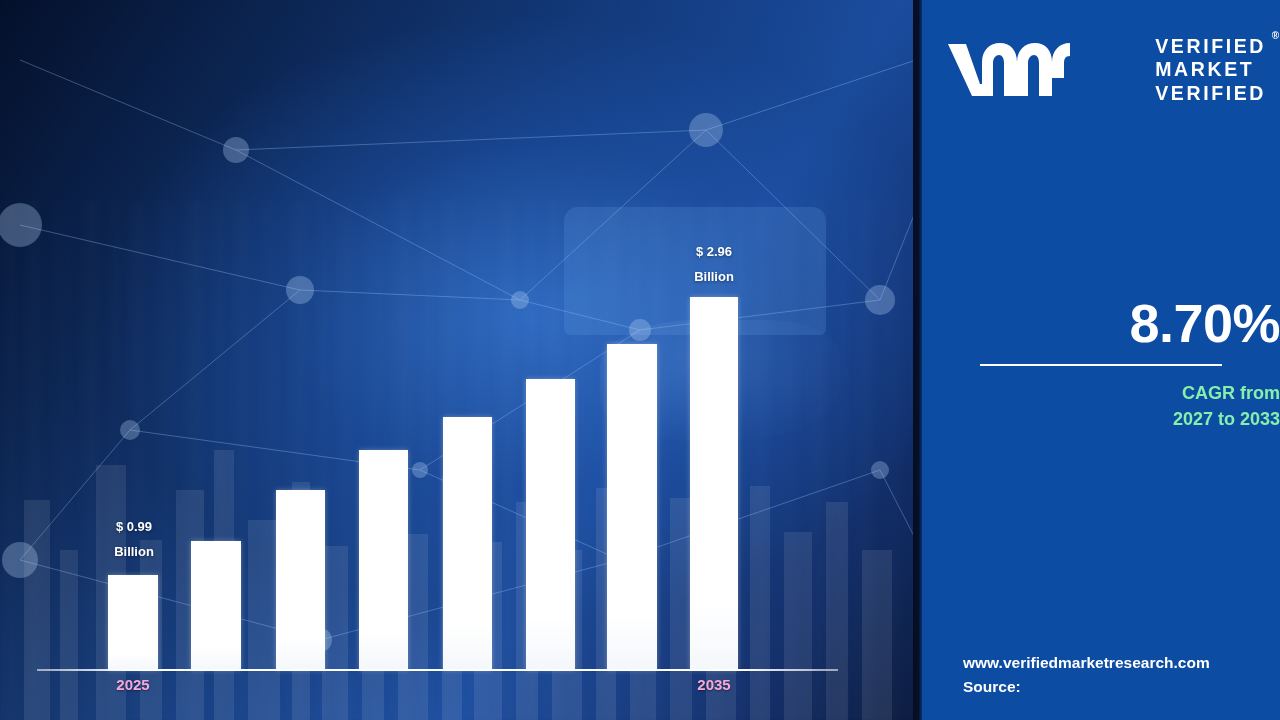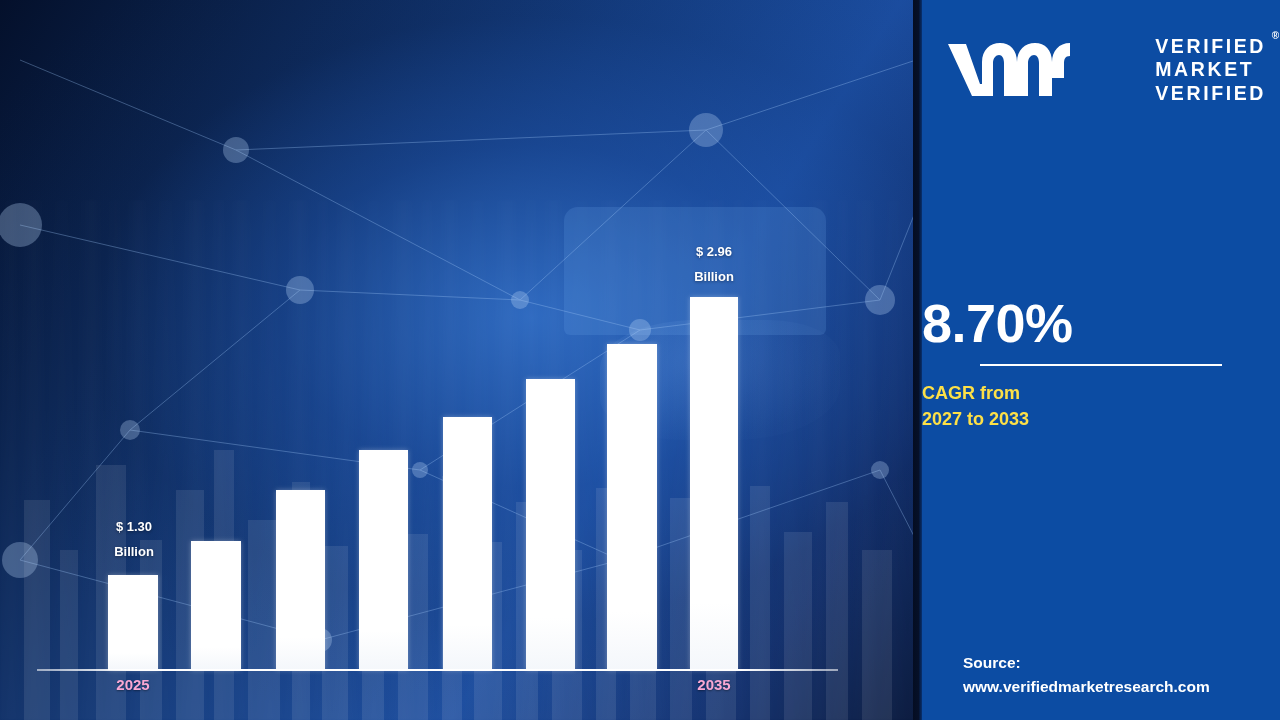--- a/index.html
+++ b/index.html
@@ -128,30 +128,30 @@
   .logo-line {
     color:#ffffff; font-size:19.5px; font-weight:bold;
     letter-spacing:2.6px; line-height:23.5px;
   }
   #logo-reg {
     position:absolute; right:-13px; top:-3px;
     color:#ffffff; font-size:10px; font-weight:bold;
   }
 
   
-  #cagr-block { position:absolute; left:0; top:294px; width:358px; text-align:left; }
+  #cagr-block { position:absolute; left:0; top:294px; width:358px; text-align:right; }
   #cagr-value {
     color:#ffffff; font-size:54px; font-weight:bold; letter-spacing:-0.5px; line-height:58px;
   }
   #cagr-rule {
     margin:12px auto 0 auto; width:242px; height:2px; background:#ffffff;
   }
   #cagr-caption {
     margin-top:14px;
-    color:#fde047; font-size:18px; font-weight:bold; line-height:26px; white-space:pre-line;
+    color:#86efac; font-size:18px; font-weight:bold; line-height:26px; white-space:pre-line;
   }
 
   
   #source-block { position:absolute; left:41px; bottom:21px; width:310px; }
   .source-line { color:#ffffff; font-size:15.5px; font-weight:bold; line-height:24px; }
 </style>
 </head>
 <body>
 
 <div id="canvas">
@@ -238,21 +238,21 @@
       <div class="bar" style="left:191px; top:541px; width:50px; height:129px;"></div>
       <div class="bar" style="left:276px; top:490px; width:49px; height:180px;"></div>
       <div class="bar" style="left:359px; top:450px; width:49px; height:220px;"></div>
       <div class="bar" style="left:443px; top:417px; width:49px; height:253px;"></div>
       <div class="bar" style="left:526px; top:379px; width:49px; height:291px;"></div>
       <div class="bar" style="left:607px; top:344px; width:50px; height:326px;"></div>
       <div class="bar" style="left:690px; top:297px; width:48px; height:373px;"></div>
 
       <div id="axis-line"></div>
 
-      <div class="bar-value-label" style="left:76px; top:514px; width:116px;">$ 1.30
+      <div class="bar-value-label" style="left:76px; top:514px; width:116px;">$ 0.99
 Billion</div>
 
       <div class="bar-value-label" style="left:656px; top:239px; width:116px;">$ 2.96
 Billion</div>
 
       <div class="axis-tick-label" style="left:83px; top:676px; width:100px;">2025</div>
 
       <div class="axis-tick-label" style="left:664px; top:676px; width:100px;">2035</div>
     </div>
   </div>
@@ -281,18 +281,18 @@
     </div>
 
     <div id="cagr-block">
       <div id="cagr-value">8.70%</div>
       <div id="cagr-rule"></div>
       <div id="cagr-caption">CAGR from
 2027 to 2033</div>
     </div>
 
     <div id="source-block">
+      <div class="source-line">www.verifiedmarketresearch.com</div>
       <div class="source-line">Source:</div>
-      <div class="source-line">www.verifiedmarketresearch.com</div>
     </div>
 
   </div>
 </div>
 
 </body></html>

